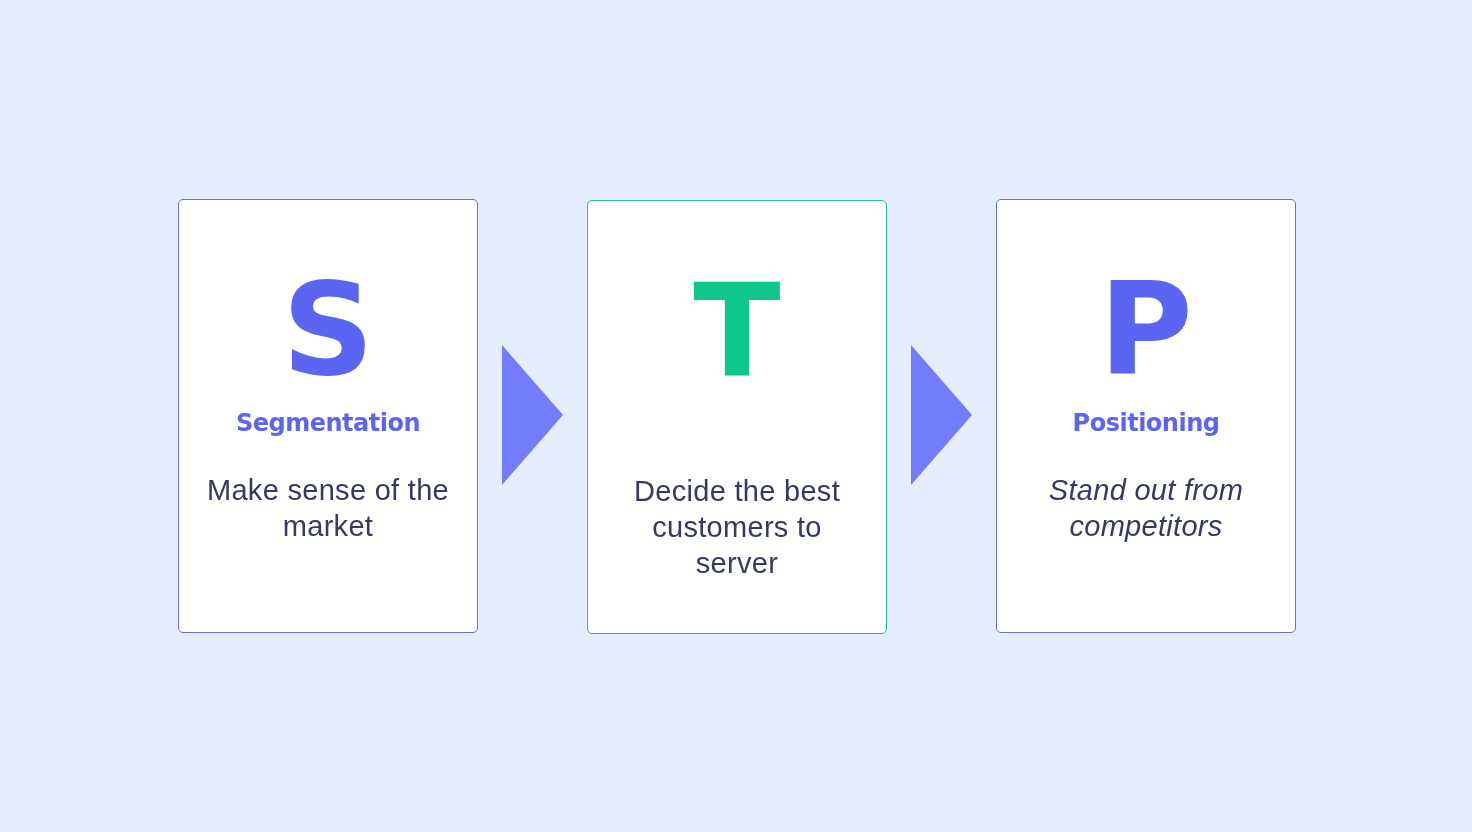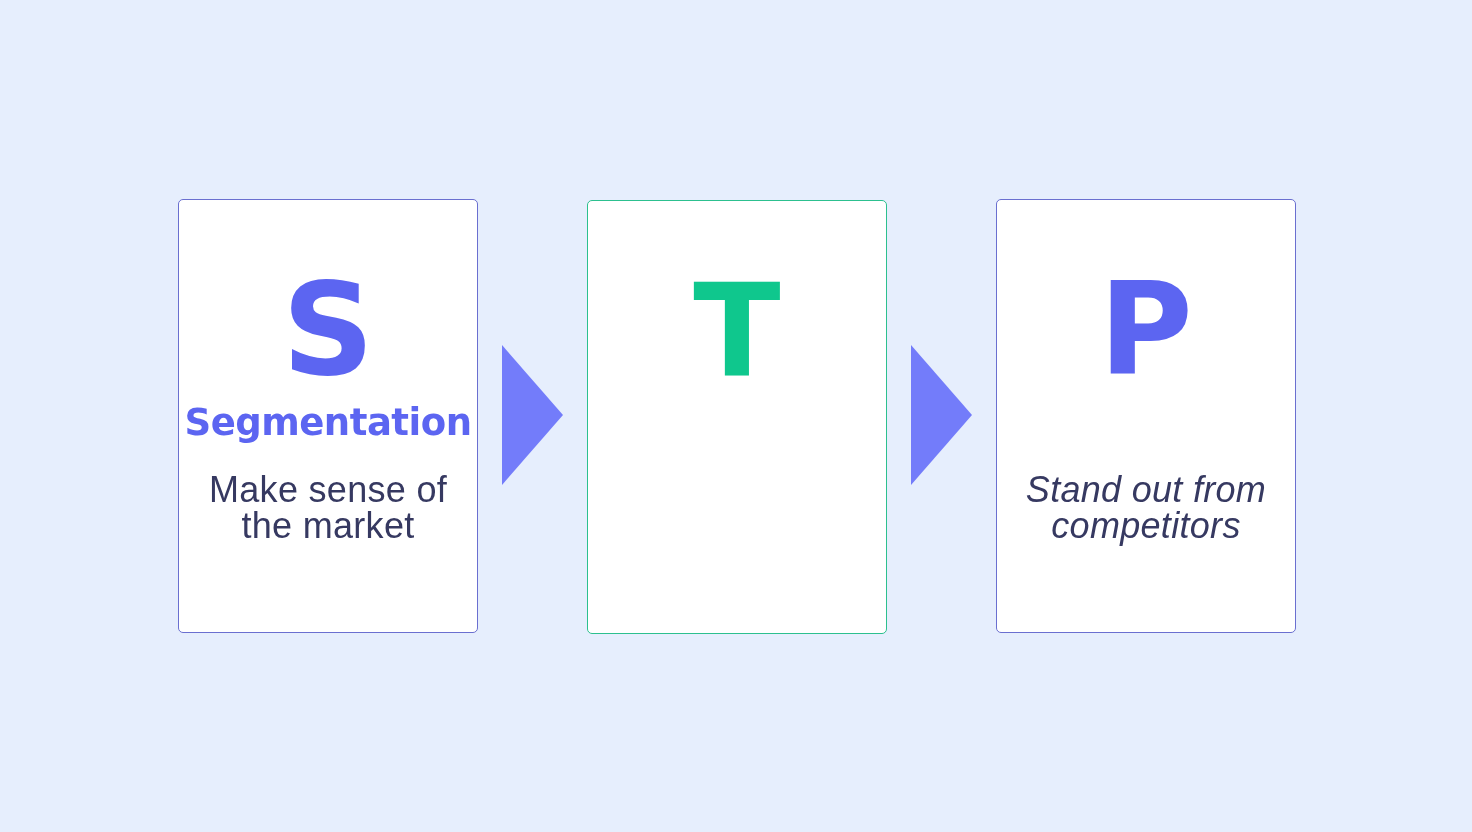--- a/index.html
+++ b/index.html
@@ -38,31 +38,31 @@
       line-height: 128px;
       letter-spacing: 0;
     }
     .title {
       position: absolute;
       left: 0;
       right: 0;
       top: 201px;
       font-family: "DejaVu Sans", sans-serif;
       font-weight: bold;
-      font-size: 37px;
+      font-size: 24px;
       line-height: 44px;
       letter-spacing: -0.5px;
     }
     .desc {
       position: absolute;
       left: 10px;
       right: 10px;
       top: 272px;
       font-family: "Liberation Sans", sans-serif;
-      font-size: 36px;
+      font-size: 29px;
       line-height: 36px;
       color: #363961;
       letter-spacing: 0.3px;
     }
     .blue { color: #5c65f1; }
     .teal { color: #0fc78d; }
     .arrow {
       position: absolute;
       width: 0;
       height: 0;
@@ -79,22 +79,24 @@
   <div class="card" style="left:178px; top:199px;">
     <div class="letter blue">S</div>
     <div class="title blue">Segmentation</div>
     <div class="desc">Make sense of the market</div>
   </div>
 
   <div class="arrow" style="left:502px; top:345px;"></div>
 
   <div class="card green" style="left:587px; top:200px;">
     <div class="letter teal">T</div>
+    <div class="desc" style="left:28px; right:28px;">Decide the best customers to server</div>
   </div>
 
   <div class="arrow" style="left:911px; top:345px;"></div>
 
   <div class="card" style="left:996px; top:199px;">
     <div class="letter blue">P</div>
+    <div class="title blue">Positioning</div>
     <div class="desc" style="left:28px; right:28px;font-style:italic;">Stand out from competitors</div>
   </div>
 
 </div>
 
 </body></html>

